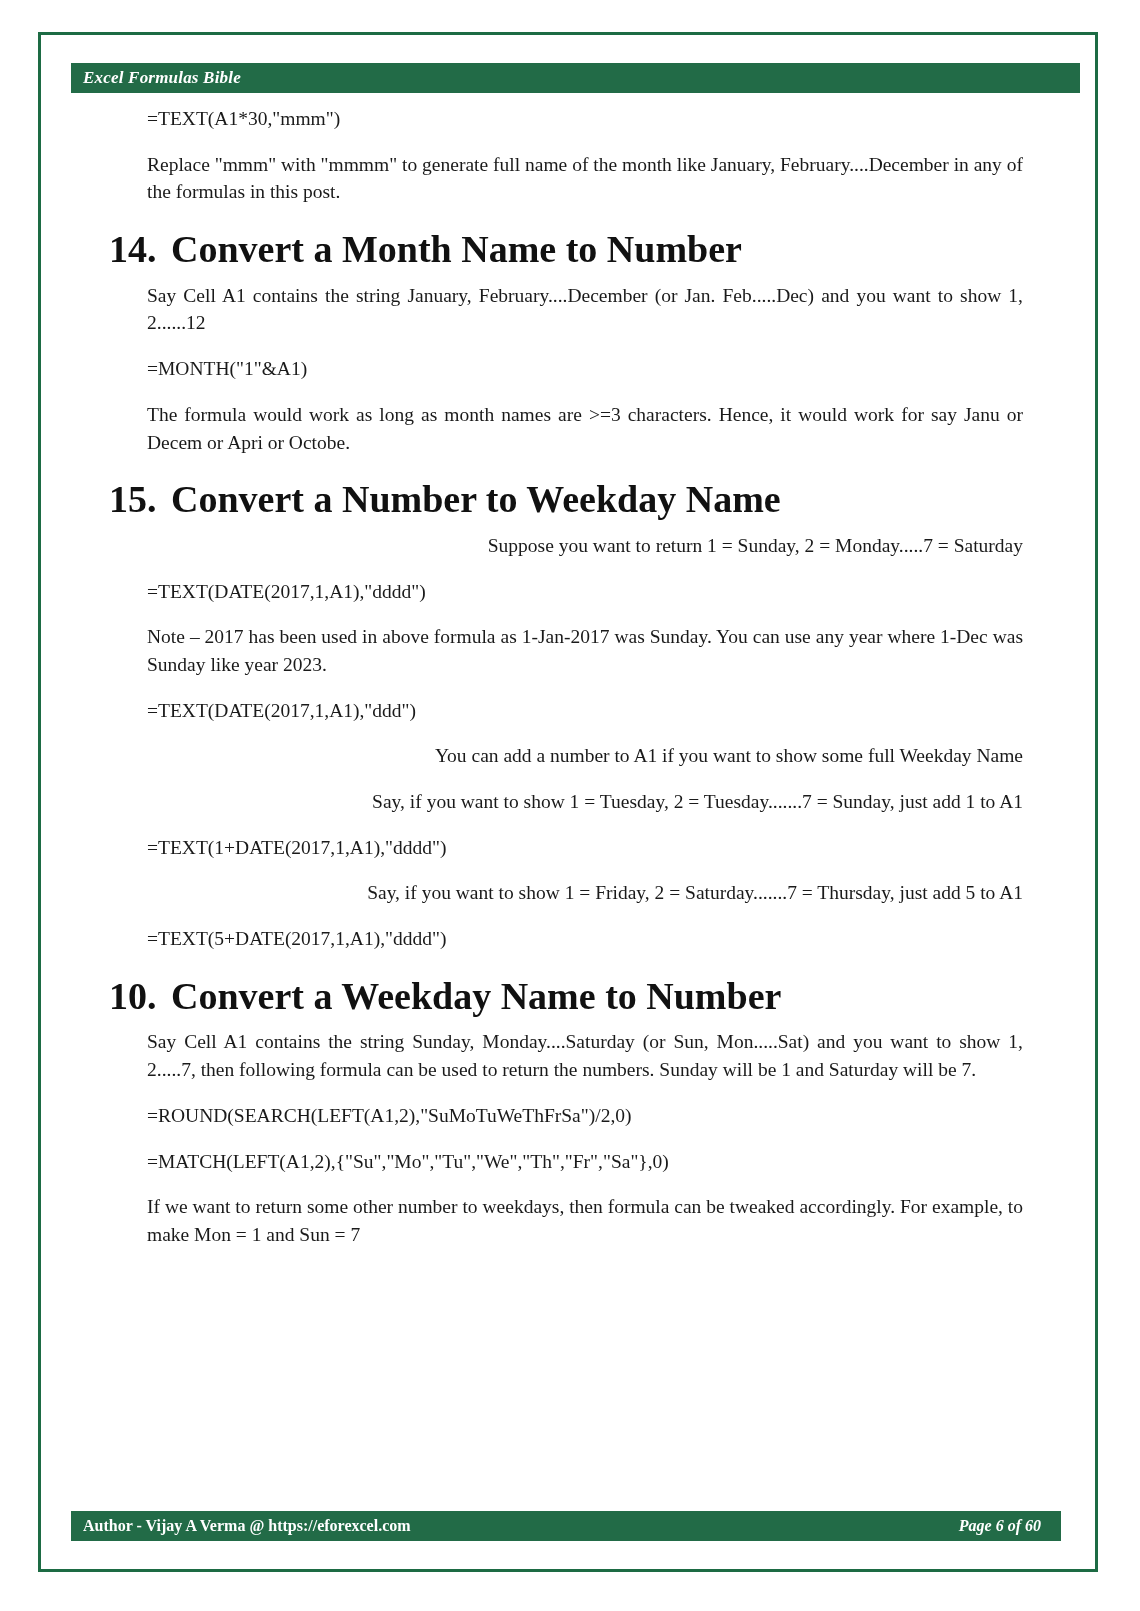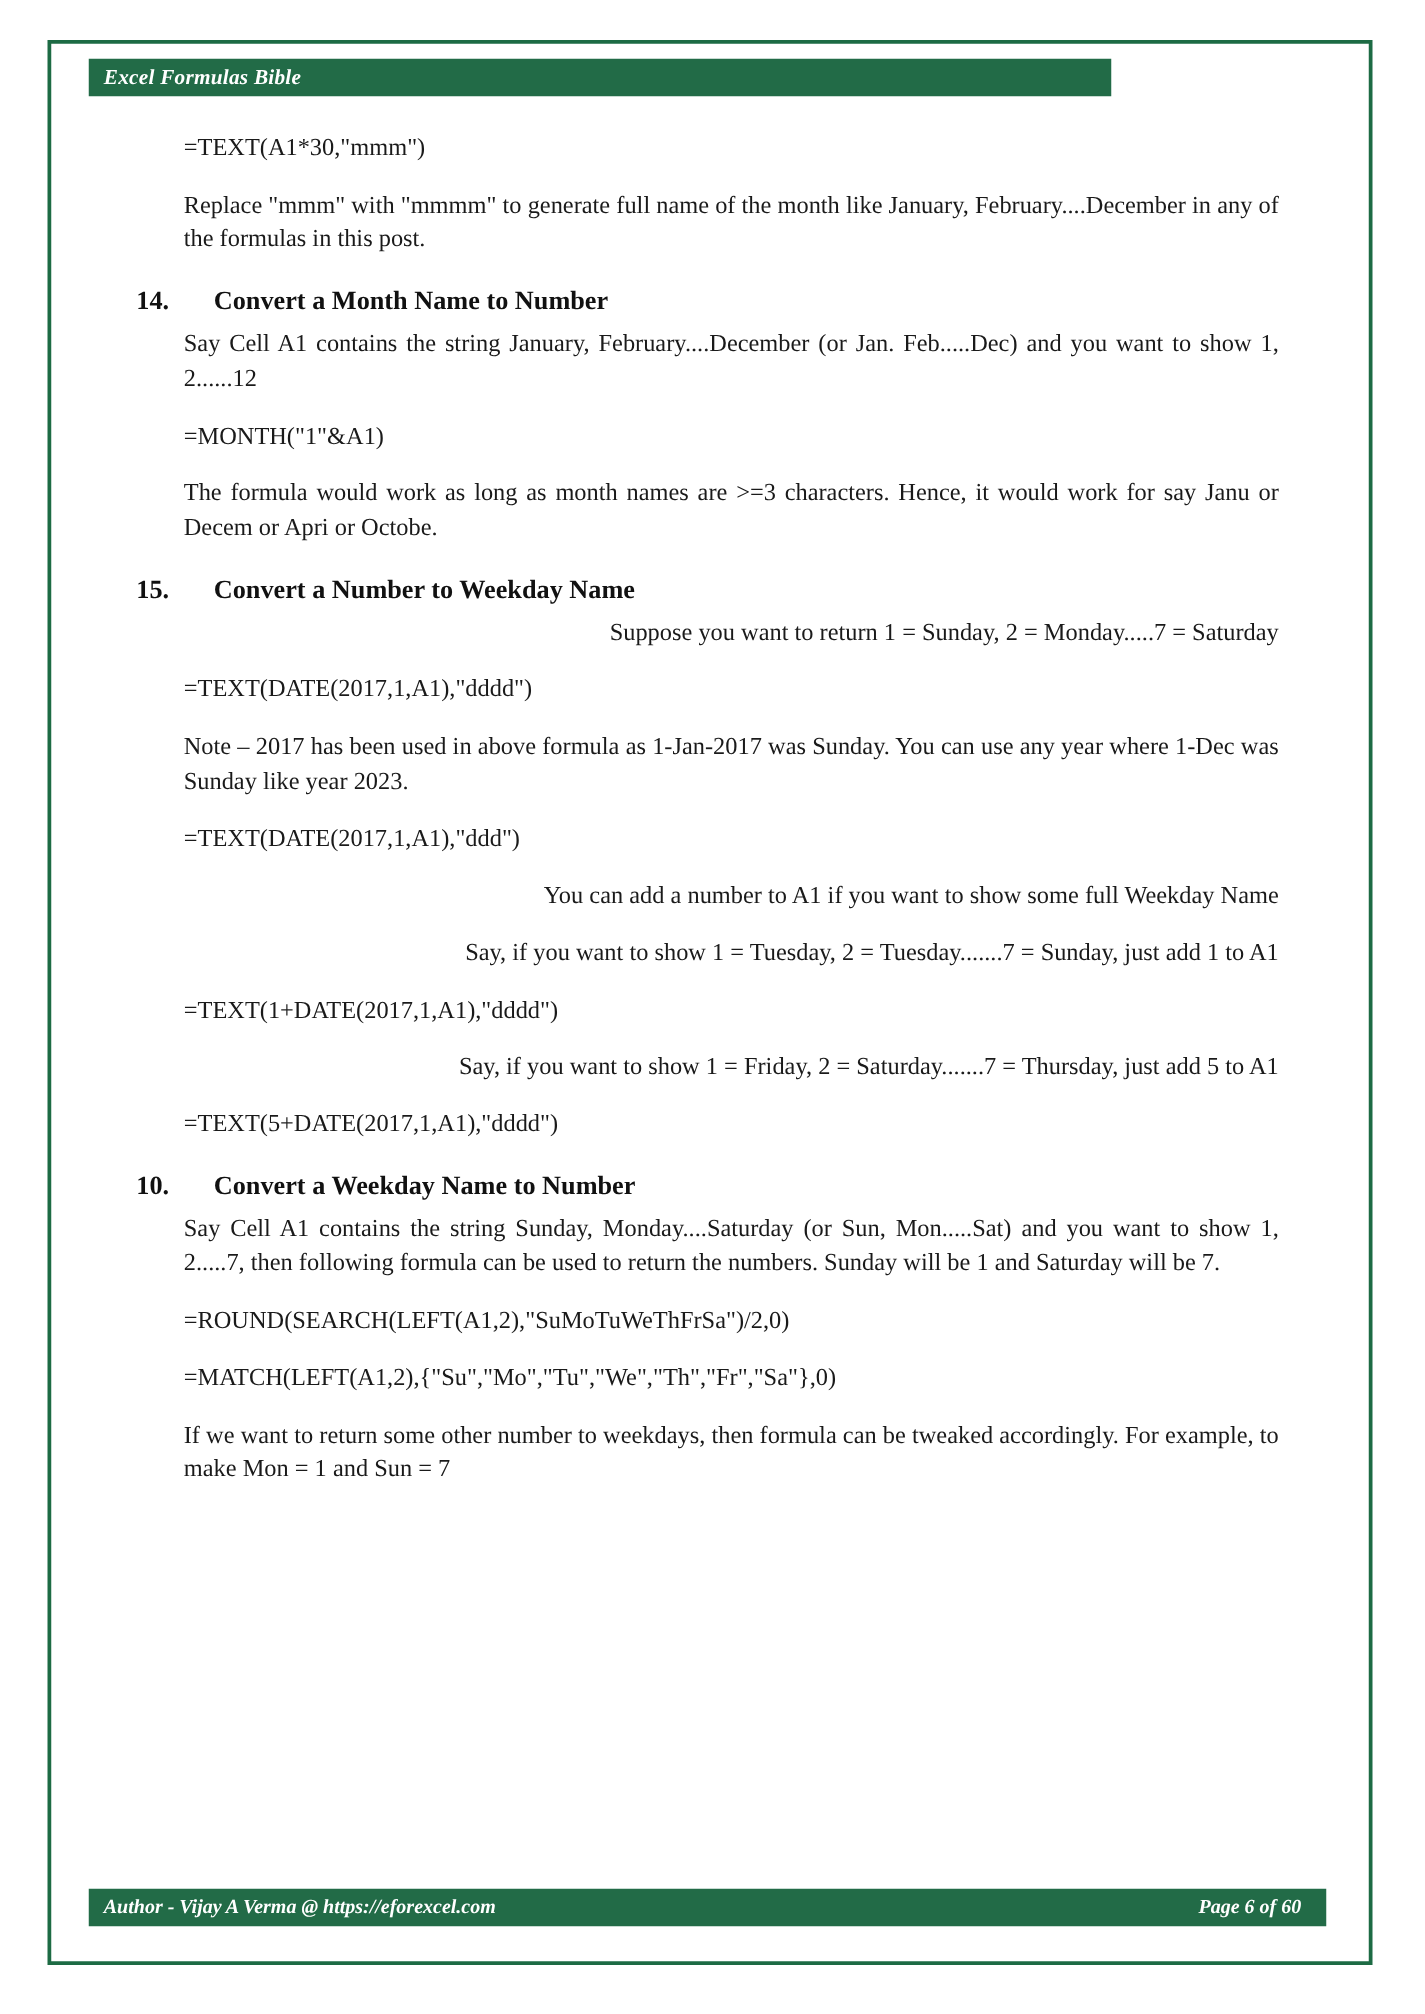--- a/index.html
+++ b/index.html
@@ -32,22 +32,22 @@
     right: 0;
     bottom: 0;
     padding: 0;
     box-sizing: border-box;
   }
 
   
   .header-band {
     position: absolute;
     left: 30px;
-    top: 12px;
-    width: 818px;
+    top: 28px;
+    width: 1009px;
     height: 30px;
     background: #226b47;
     display: flex;
     align-items: center;
   }
   .header-title {
     color: #ffffff;
     font-family: "Liberation Serif", serif;
     font-style: italic;
     font-weight: bold;
@@ -65,21 +65,20 @@
     width: 990px;
     height: 30px;
     background: #226b47;
     display: flex;
     align-items: center;
     justify-content: space-between;
   }
   .footer-author {
     color: #ffffff;
     font-family: "Liberation Serif", serif;
-    font-style: italic;
     font-weight: bold;
     font-size: 16px;
     padding-left: 12px;
     white-space: nowrap;
   }
   .footer-page {
     color: #ffffff;
     font-family: "Liberation Serif", serif;
     font-style: italic;
     font-weight: bold;
@@ -92,21 +91,21 @@
   .content {
     position: absolute;
     left: 30px;
     top: 70px;
     width: 990px;
   }
 
   h2.section-heading {
     font-family: "Liberation Serif", serif;
     font-weight: bold;
-    font-size: 21px;
+    font-size: 38px;
     color: #111111;
     margin: 22px 0 10px 38px;
     line-height: 1.15;
     display: flex;
     align-items: flex-start;
   }
   h2.section-heading .num {
     min-width: 62px;
     display: inline-block;
   }

